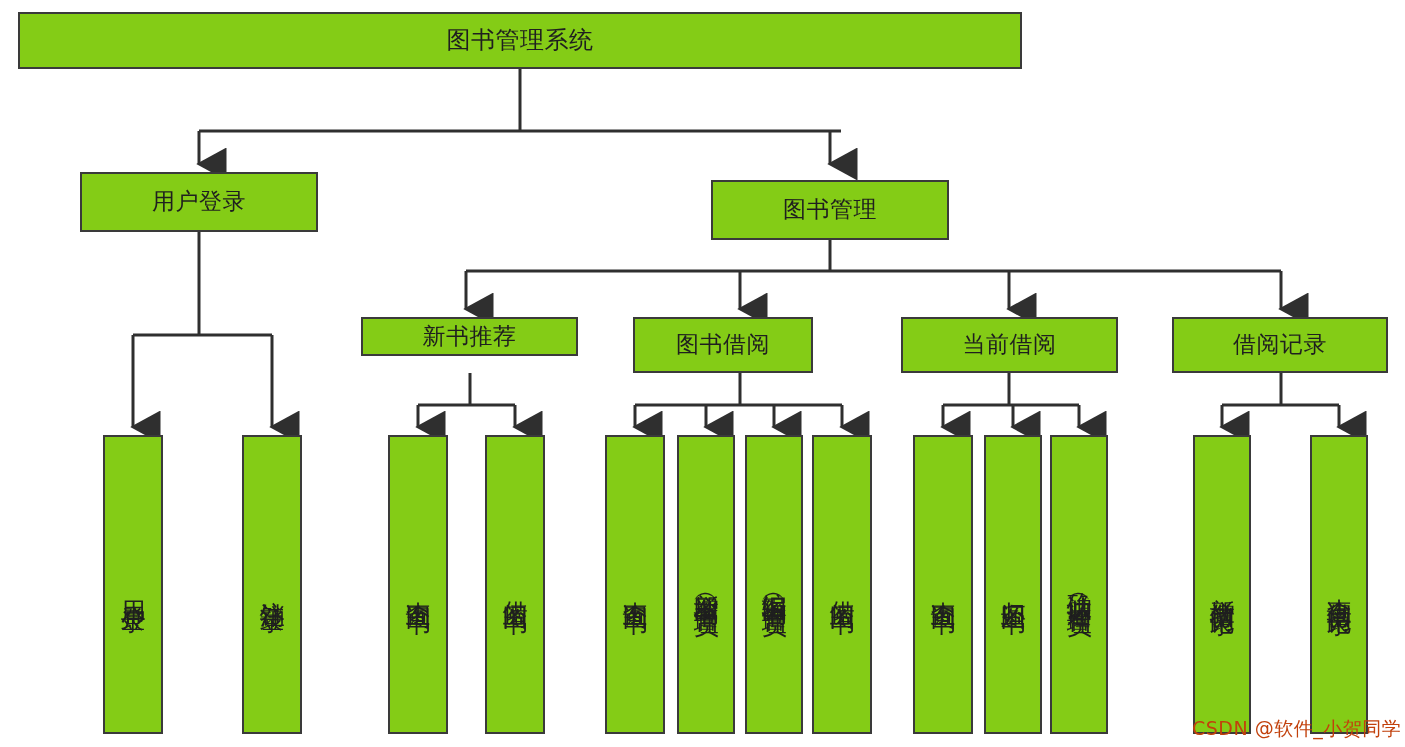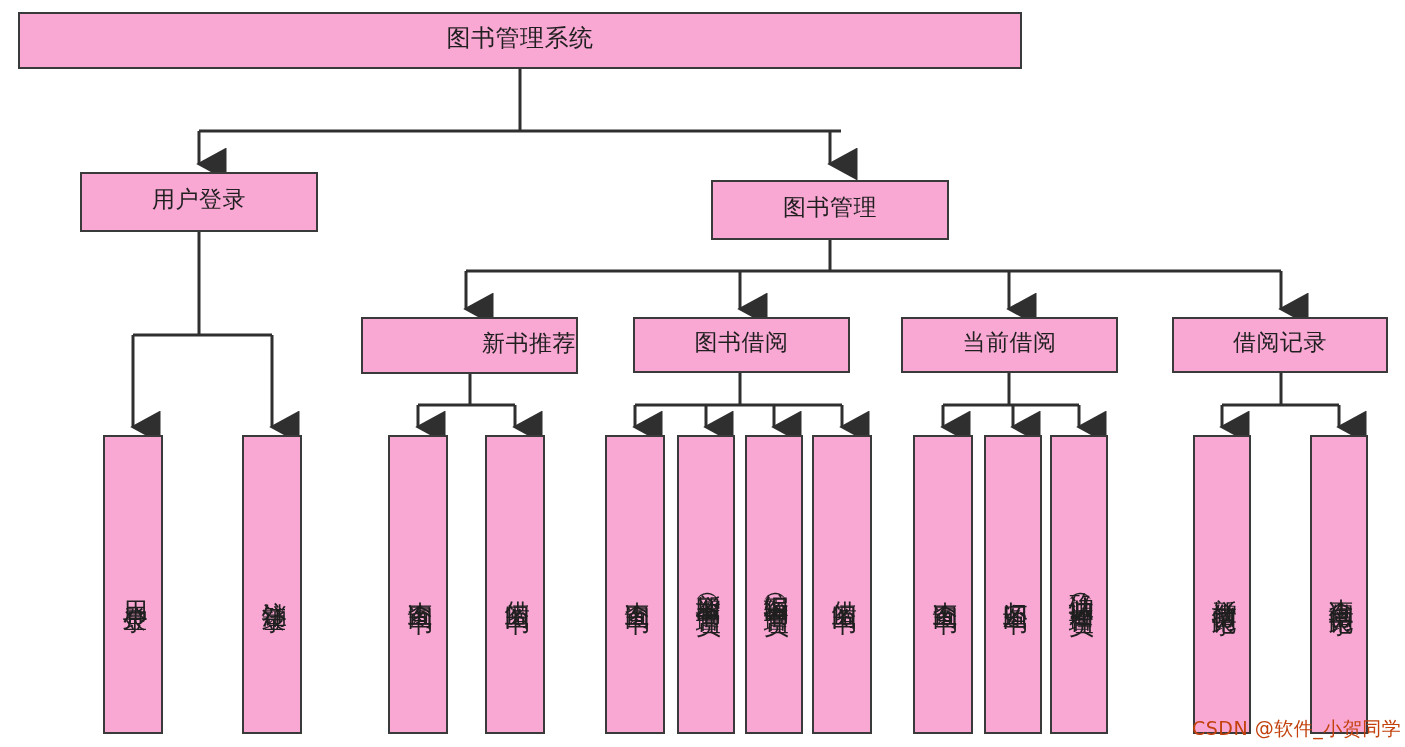--- a/index.html
+++ b/index.html
@@ -24,26 +24,25 @@
     left: 0;
     top: 0;
     width: 1405px;
     height: 747px;
     pointer-events: none;
   }
   .node {
     position: absolute;
     box-sizing: border-box;
     border: 2.4px solid #3a3a3a;
-    background: #f9a8d4;
+    background: #84cc16;
     display: flex;
     align-items: center;
     justify-content: center;
     z-index: 3;
-    font-family: Liberation Mono, monospace;
   }
   .node .label {
     color: #1f1f1f;
     line-height: 1.18;
     text-align: center;
     white-space: pre;
   }
   .node.horiz .label {
     font-size: 23px;
     letter-spacing: 0.5px;
@@ -134,25 +133,25 @@
   </div>
 
   <div class="node horiz" style="left:80px; top:172px; width:238px; height:60px;">
     <span class="label">用户登录</span>
   </div>
 
   <div class="node horiz" style="left:711px; top:180px; width:238px; height:60px;">
     <span class="label">图书管理</span>
   </div>
 
-  <div class="node horiz" style="left:361px; top:317px; width:217px; height:57px;justify-content:flex-end;">
+  <div class="node horiz" style="left:361px; top:317px; width:217px; height:39px;">
     <span class="label">新书推荐</span>
   </div>
 
-  <div class="node horiz" style="left:633px; top:317px; width:217px; height:56px;">
+  <div class="node horiz" style="left:633px; top:317px; width:180px; height:56px;">
     <span class="label">图书借阅</span>
   </div>
 
   <div class="node horiz" style="left:1172px; top:317px; width:216px; height:56px;">
     <span class="label">借阅记录</span>
   </div>
 
   <div class="node horiz" style="left:901px; top:317px; width:217px; height:56px;">
     <span class="label">当前借阅</span>
   </div>

